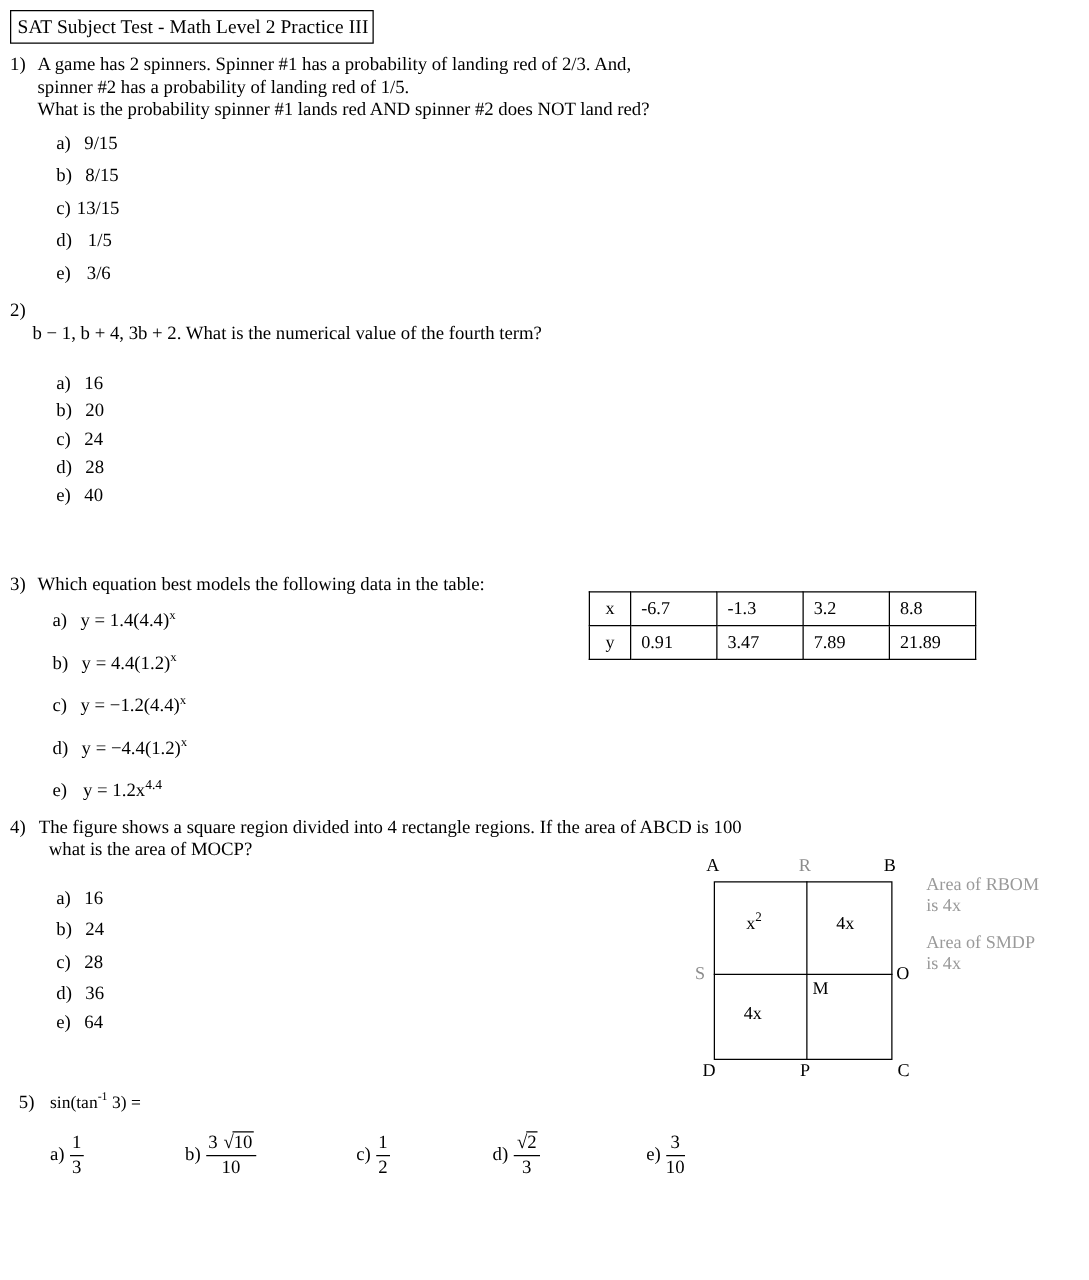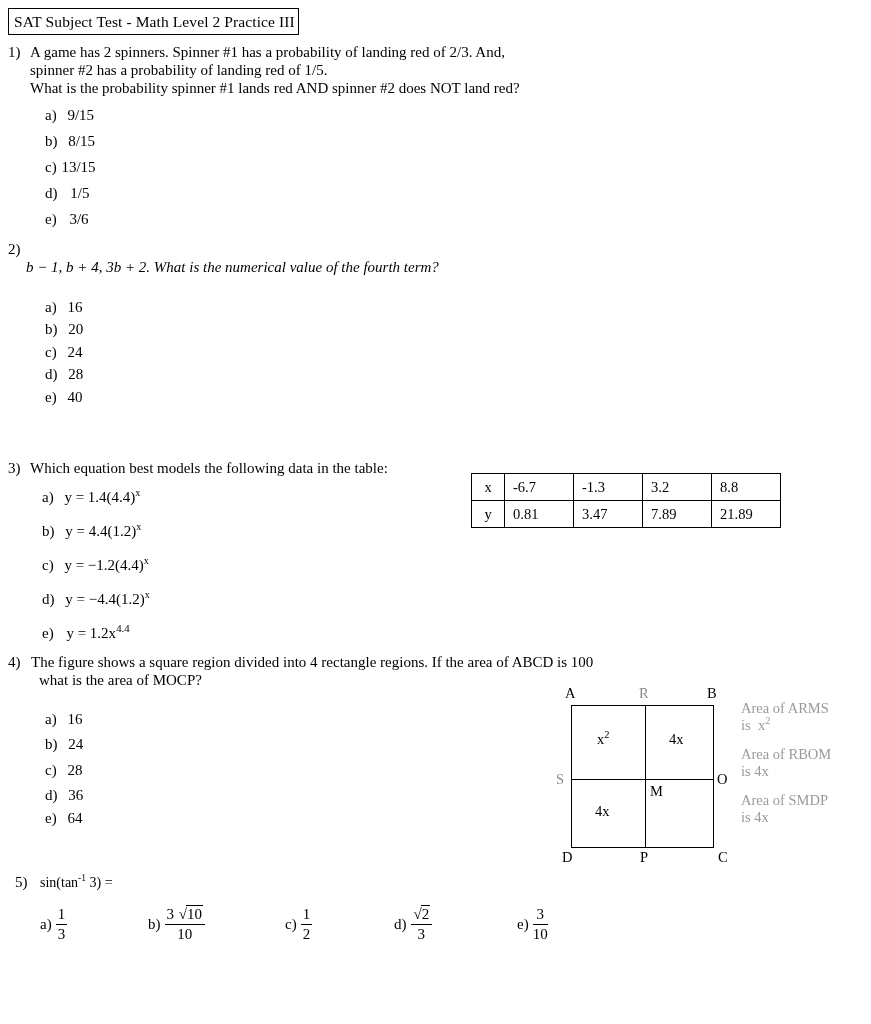--- a/index.html
+++ b/index.html
@@ -221,21 +221,21 @@
   <div class="opt" style="left:45px; top:185px;">
     <span class="opt-label">d)</span>
     <span class="opt-val" style="margin-left:9px;">1/5</span>
   </div>
   <div class="opt" style="left:45px; top:211px;">
     <span class="opt-label">e)</span>
     <span class="opt-val" style="margin-left:9px;">3/6</span>
   </div>
 
   <div class="qnum" style="left:8px; top:241px;">2)</div>
-  <div class="qline" style="left:26px; top:259px;font-style:italic;">b − 1,  b + 4,  3b + 2.  What is the numerical value of the fourth term?</div>
+  <div class="qline" style="left:26px; top:259px;">b − 1,  b + 4,  3b + 2.  What is the numerical value of the fourth term?</div>
 
   <div class="opt" style="left:45px; top:299px;">
     <span class="opt-label">a)</span>
     <span class="opt-val" style="margin-left:7px;">16</span>
   </div>
   <div class="opt" style="left:45px; top:321px;">
     <span class="opt-label">b)</span>
     <span class="opt-val" style="margin-left:7px;text-align:right;">20</span>
   </div>
   <div class="opt" style="left:45px; top:344px;">
@@ -279,21 +279,21 @@
     <tbody>
         <tr>
       <td class="hdr">x</td>
       <td class="num">-6.7</td>
       <td class="num">-1.3</td>
       <td class="num">3.2</td>
       <td class="num">8.8</td>
     </tr>
     <tr>
       <td class="hdr">y</td>
-      <td class="num">0.81</td>
+      <td class="num">0.91</td>
       <td class="num">3.47</td>
       <td class="num">7.89</td>
       <td class="num">21.89</td>
     </tr>
   </tbody>
     </table>
 
   <div class="qnum" style="left:8px; top:654px;">4)</div>
   <div class="qline" style="left:31px; top:654px;">The figure shows a square region divided into 4 rectangle regions. If the area of ABCD is  100</div>
   <div class="qline" style="left:39px; top:672px;">what is the area of MOCP?</div>
@@ -335,24 +335,20 @@
     <div class="fig-label" style="left:22px; top:166px;">D</div>
     <div class="fig-label" style="left:100px; top:166px;">P</div>
     <div class="fig-label" style="left:178px; top:166px;">C</div>
 
     <div class="fig-cell" style="left:57px; top:48px;"><span>x</span><sup class="exp-big">2</sup></div>
     <div class="fig-cell" style="left:129px; top:48px;">4x</div>
     <div class="fig-cell" style="left:55px; top:120px;">4x</div>
   </div>
 
   <div class="annots">
-    <div class="annot">
-      <span>Area of ARMS</span>
-      <span class="l2"><span>is</span>&nbsp;&nbsp;<span>x</span><sup class="exp-big">2</sup></span>
-    </div>
     <div class="annot">
       <span>Area of RBOM</span>
       <span class="l2">is 4x</span>
     </div>
     <div class="annot">
       <span>Area of SMDP</span>
       <span class="l2">is 4x</span>
     </div>
   </div>
 

